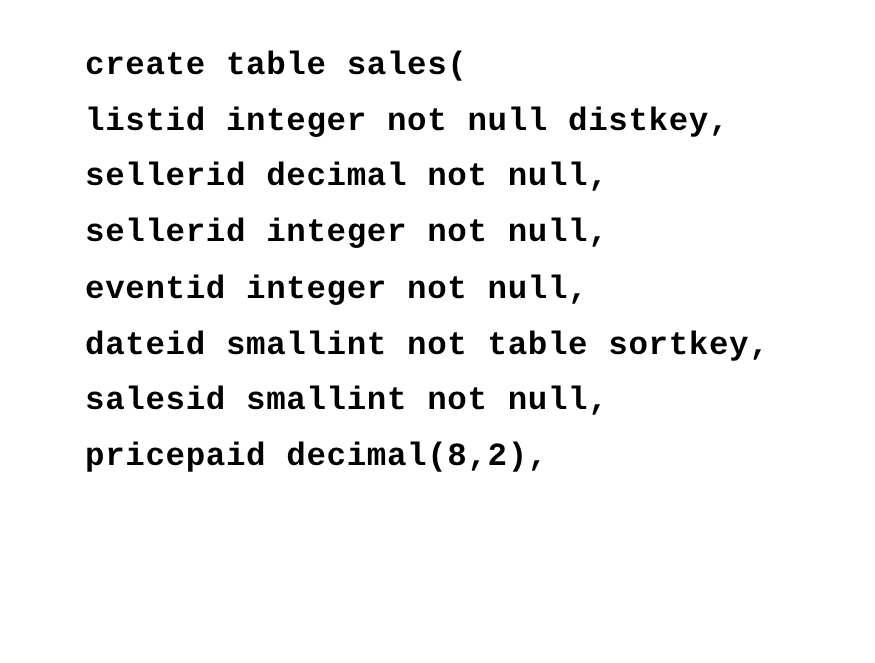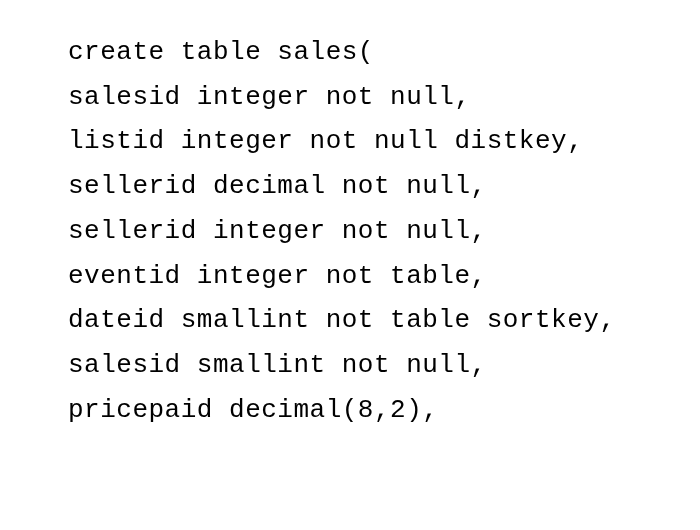--- a/index.html
+++ b/index.html
@@ -1,18 +1,19 @@
 <!DOCTYPE html>
 <html><head>
   <meta charset="utf-8">
   <style>
     * {
       margin: 0;
       padding: 0;
       box-sizing: border-box;
+      font-weight: bold;
     }
     body {
       width: 700px;
       height: 530px;
       background: #ffffff;
       font-family: "Courier New", Courier, monospace;
       font-size: 26px;
       color: #000000;
       padding: 30px 0 0 68px;
       line-height: 1.72;
@@ -20,21 +21,20 @@
     }
     .code-line {
       white-space: pre;
     }
   </style>
 </head>
 <body>
 
 <div>
   <div class="code-line">create table sales(</div>
-  <div class="code-line">salesid integer not null,</div>
   <div class="code-line">listid integer not null distkey,</div>
   <div class="code-line">sellerid decimal not null,</div>
   <div class="code-line">sellerid integer not null,</div>
-  <div class="code-line">eventid integer not table,</div>
+  <div class="code-line">eventid integer not null,</div>
   <div class="code-line">dateid smallint not table sortkey,</div>
   <div class="code-line">salesid smallint not null,</div>
   <div class="code-line">pricepaid decimal(8,2),</div>
 </div>
 
 </body></html>

